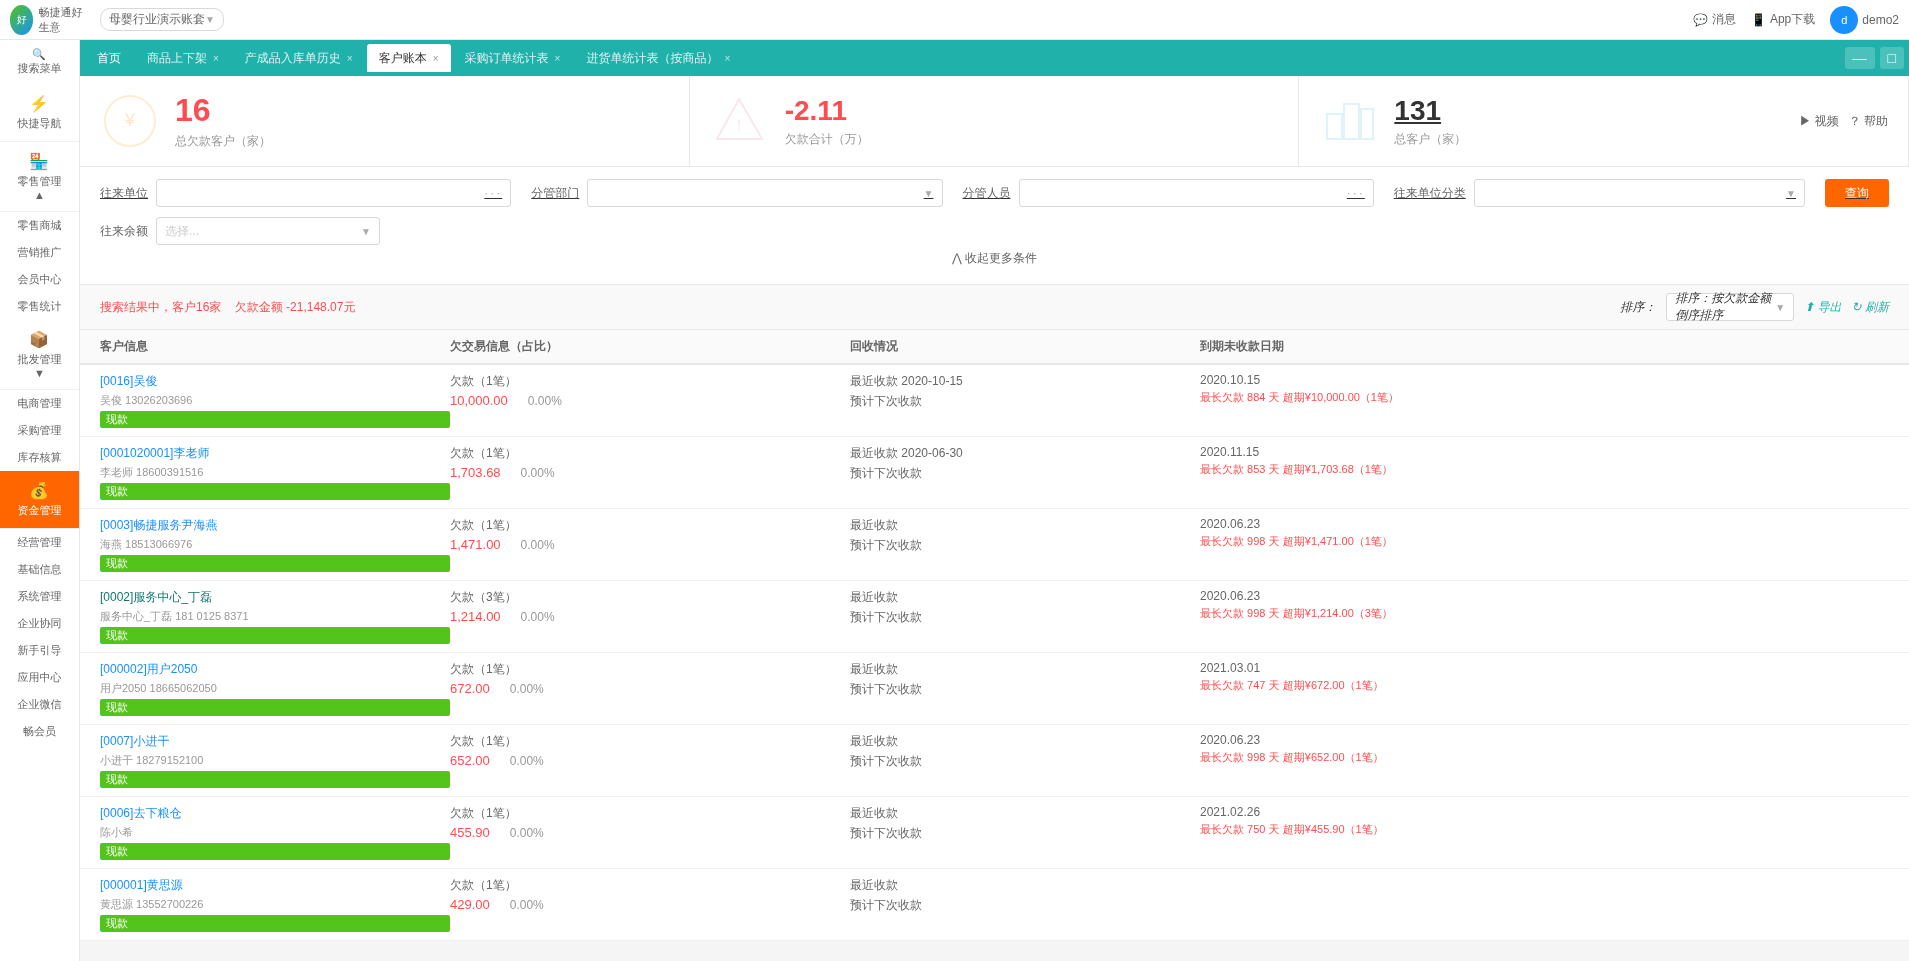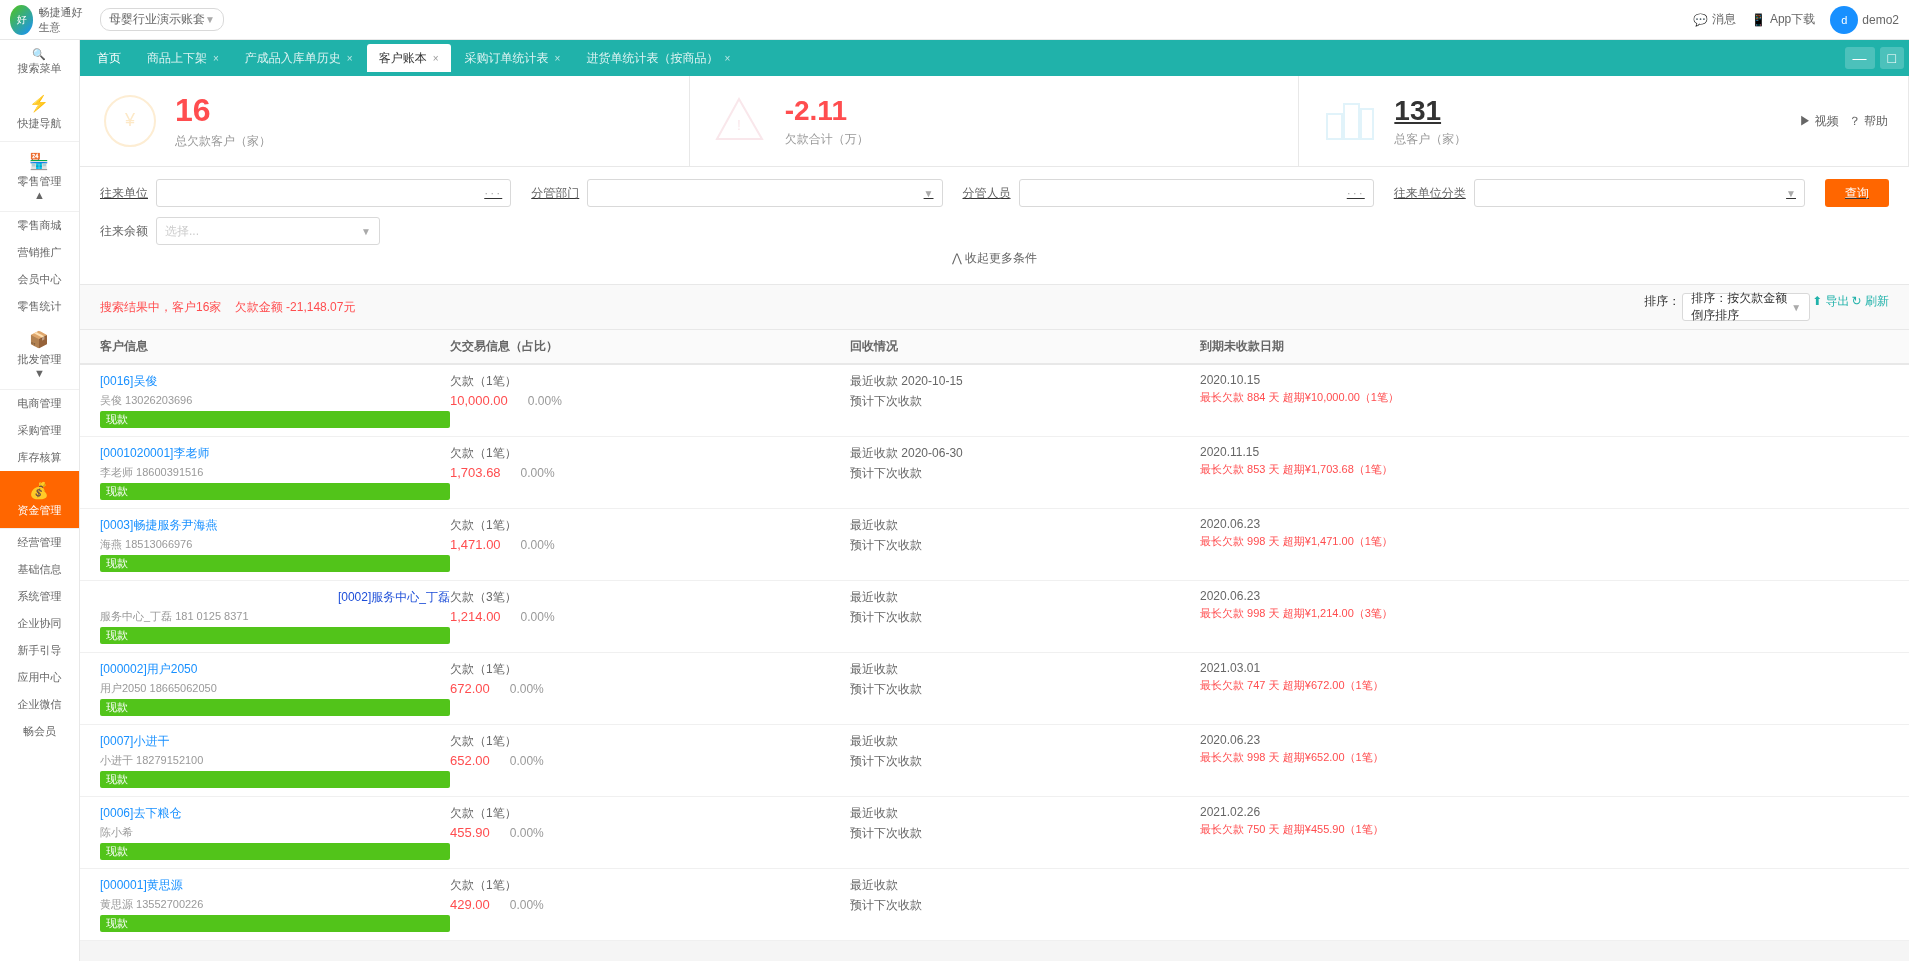--- a/index.html
+++ b/index.html
@@ -65,21 +65,21 @@
     .filter-select { flex: 1; border: 1px solid #d9d9d9; border-radius: 3px; padding: 4px 8px; font-size: 12px; height: 28px; display: flex; align-items: center; justify-content: space-between; cursor: pointer; background: white; }
     .filter-dots { color: #aaa; letter-spacing: 2px; }
     .search-btn { background: #ff6600; color: white; border: none; padding: 5px 20px; border-radius: 3px; cursor: pointer; font-size: 12px; height: 28px; }
     .collapse-btn { text-align: center; padding: 5px; color: #666; cursor: pointer; font-size: 12px; }
     .filter-second-row { display: flex; align-items: center; gap: 20px; }
 
     
     .result-bar { display: flex; align-items: center; padding: 8px 20px; background: #f9f9f9; border-bottom: 1px solid #e8e8e8; justify-content: space-between; }
     .result-info { font-size: 12px; color: #666; }
     .result-info span { color: #ff4d4f; }
-    .result-actions { display: flex; gap: 2px; font-size: 12px; }
+    .result-actions { display: flex; gap: 10px; align-items: center; font-size: 12px; font-style: italic; }
     .action-link { color: #20b2aa; cursor: pointer; }
 
     
     .table-container { background: white; margin: 0; }
     .table-header { display: grid; grid-template-columns: 350px 400px 350px 1fr; background: #fafafa; border-bottom: 2px solid #e8e8e8; padding: 8px 20px; font-size: 12px; color: #666; font-weight: bold; }
     .table-row { display: grid; grid-template-columns: 350px 400px 350px 1fr; border-bottom: 1px solid #f0f0f0; padding: 8px 20px; font-size: 12px; align-items: start; }
     .customer-info { display: flex; flex-direction: column; gap: 3px; }
     .customer-sub { color: #999; font-size: 11px; }
     .tag { display: inline-block; padding: 1px 6px; border-radius: 2px; font-size: 11px; color: white; }
     .tag-green { background: #52c41a; }
@@ -431,21 +431,21 @@
             <div>预计下次收款</div>
           </div>
           <div class="overdue-info">
             <div class="overdue-date">2020.06.23</div>
             <div><span class="overdue-days">最长欠款 998 天</span>&nbsp;<span class="overdue-amount">超期¥1,471.00（1笔）</span></div>
           </div>
         </div>
 
         <div class="table-row">
           <div class="customer-info">
-            <div style="color:#1d4ed8;cursor:pointer;text-align:right;">
+            <div style="color:#0f766e;cursor:pointer;">
               <span>[0002]</span><span>服务中心_丁磊</span>
             </div>
             <div class="customer-sub">服务中心_丁磊  181 0125 8371</div>
             <span class="tag tag-green">现款</span>
           </div>
           <div class="debt-info">
             <div class="debt-count">欠款（3笔）</div>
             <div class="debt-row">
               <span class="debt-amount">1,214.00</span>
               <span class="debt-ratio">0.00%</span>

